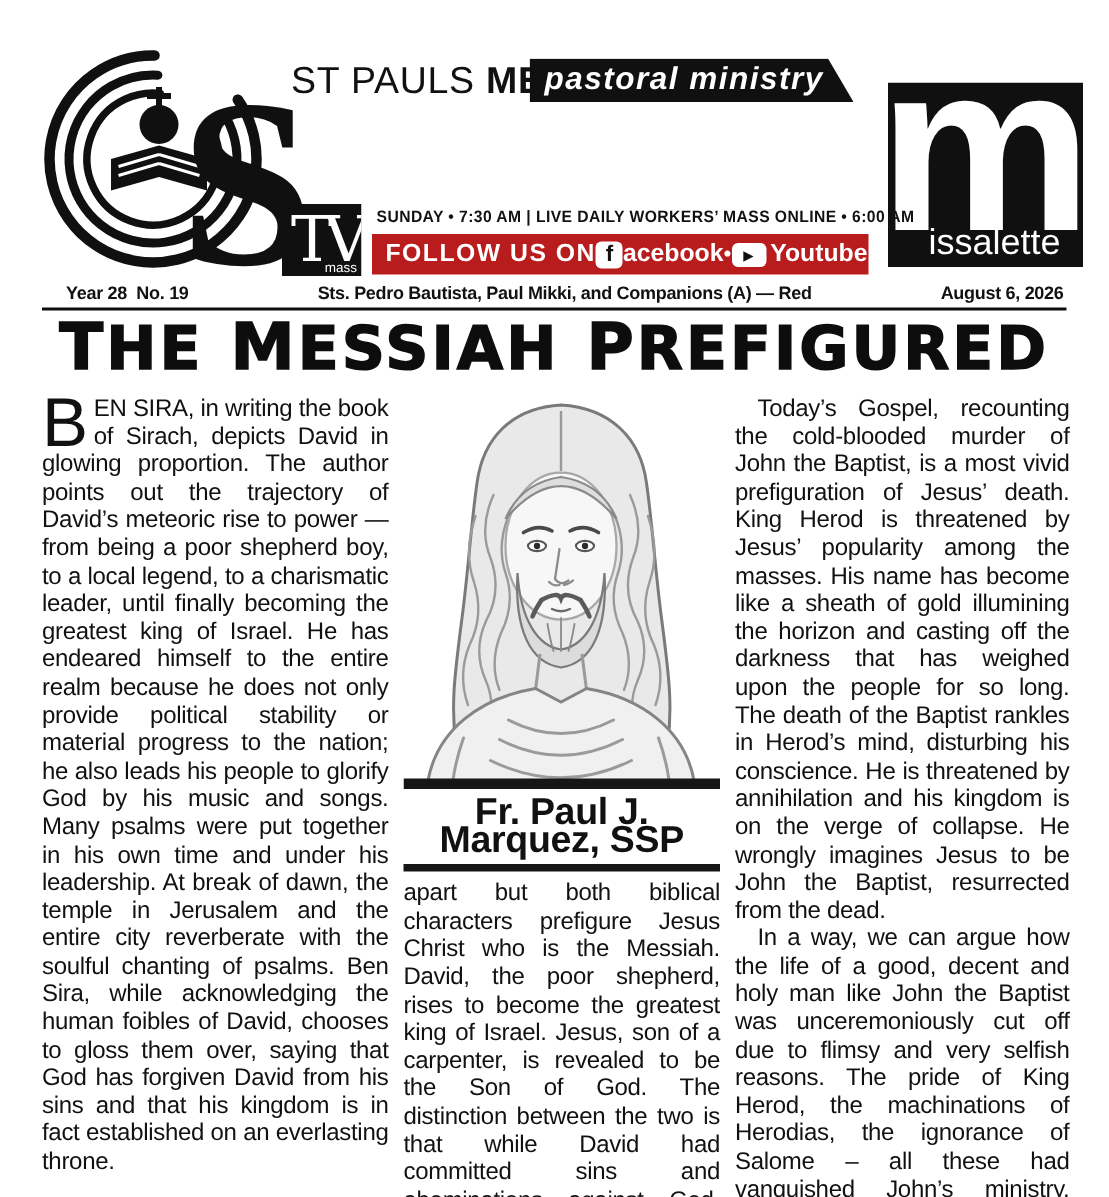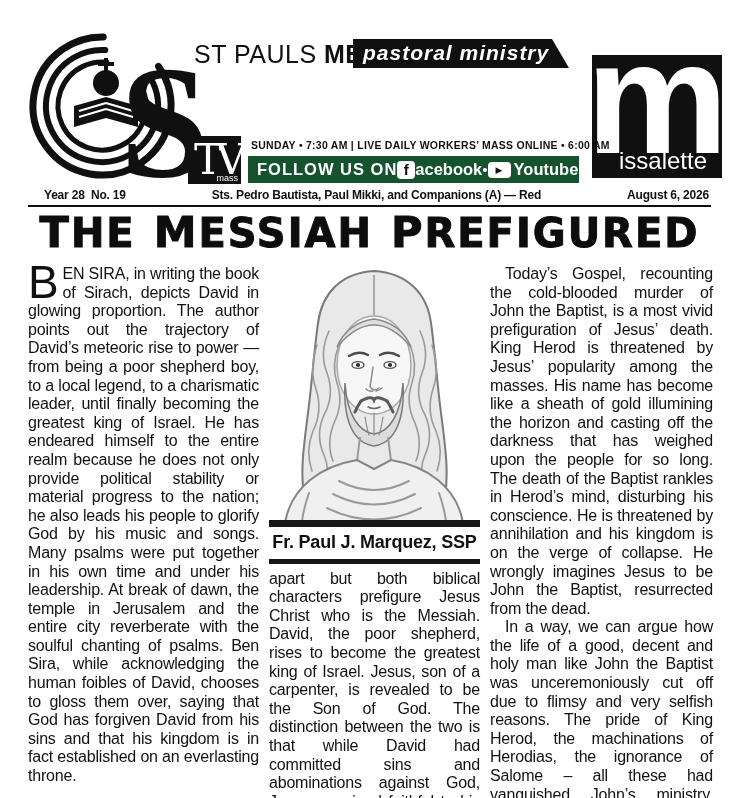--- a/index.html
+++ b/index.html
@@ -27,21 +27,21 @@
         #333;
       -webkit-background-clip:text; background-clip:text; color:transparent;
       -webkit-text-stroke:2px #0e0e0e;
     }
   }
   .mbox-svg { position:absolute; left:592px; top:55px; width:130px; height:123px; }
   .tv-svg { position:absolute; left:188px; top:136px; width:53px; height:48px; }
   .schedule { position:absolute; left:251px; top:139px; font-size:11px; font-weight:700;
     letter-spacing:.3px; white-space:nowrap; transform:scaleX(0.95); transform-origin:left top; }
   .followbar { position:absolute; left:248px; top:156px; width:331px; height:27px;
-    background:#14532d; color:#fff; display:flex; align-items:center;
+    background:#b91c1c; color:#fff; display:flex; align-items:center;
     justify-content:space-between; padding:0 9px; }
   .follow-label { font-weight:700; font-size:16.5px; letter-spacing:1px; white-space:nowrap; }
   .fb-wrap,.yt-wrap { display:flex; align-items:center; }
   .fb-icon { width:18px; height:18px; background:#fff; border-radius:4px; color:#101010;
     font-weight:800; font-size:15px; line-height:18px; text-align:center; }
   .fb-rest,.yt-label { font-weight:700; font-size:16.5px; }
   .dot-sep { font-size:15px; }
   .yt-icon { width:23px; height:16px; background:#fff; border-radius:4px; color:#101010;
     font-size:9px; line-height:16px; text-align:center; margin-right:3px; }
 
@@ -62,21 +62,21 @@
   
   .article { display:flex; gap:10px; padding:0 26px 0 28px; margin-top:9px; }
   .col { text-align:justify; font-size:16px; line-height:18.6px; letter-spacing:-0.2px; }
   .col-left { flex:0 0 231px; }
   .col-mid { flex:0 0 211px; }
   .col-right { flex:0 0 223px; }
   .dropcap { float:left; font-size:46px; line-height:35px; padding-right:4px; font-weight:400; }
   .indent { text-indent:15px; }
   .jesus-figure { width:211px; height:262px; display:block; }
   .bar-thick { border-top:5px solid #161616; margin-top:2px; margin-bottom:6px; }
-  .caption { text-align:center; font-weight:700; font-size:18px; padding:6px 0 5px 0;
+  .caption { text-align:center; font-weight:700; font-size:25px; padding:6px 0 5px 0;
     letter-spacing:-0.2px; }
 </style>
 </head>
 <body>
 
 <div class="masthead">
 
   <svg class="logo-svg" viewBox="0 0 225 158" aria-hidden="true">
     <g fill="none" stroke="#101010" stroke-linecap="round">
       <circle cx="84" cy="76" r="69" stroke-width="7" stroke-dasharray="368 66" transform="rotate(-35 84 76)"></circle>

